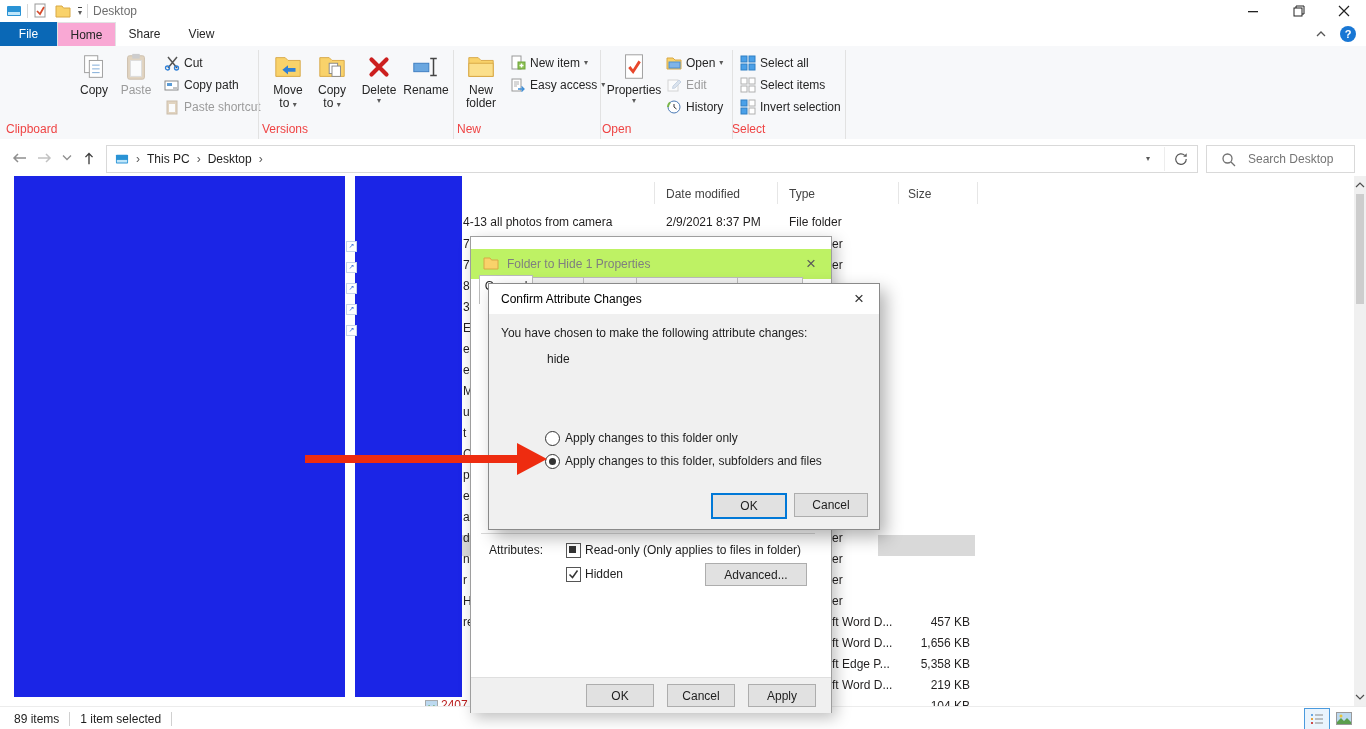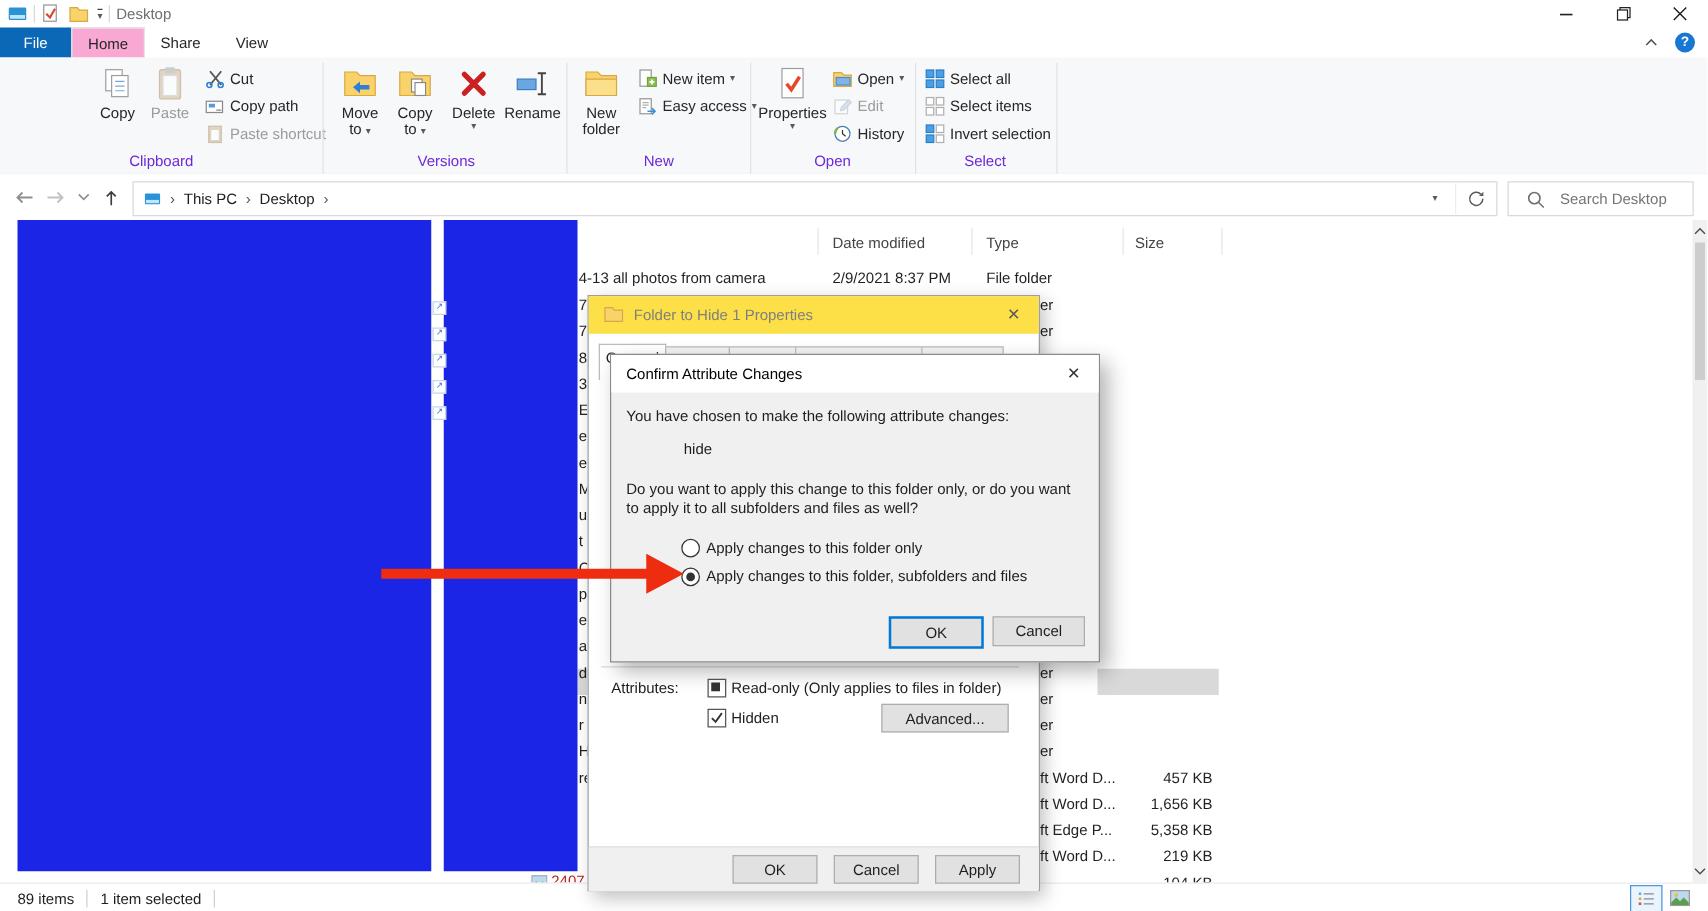--- a/index.html
+++ b/index.html
@@ -12,21 +12,21 @@
   .qat-sep{width:1px;height:14px;background:#d8d8d8;margin:0 5px}
   .winbtn{width:45px;height:22px;display:flex;align-items:center;justify-content:center}
   
   #tabrow{left:0;top:22px;width:1366px;height:24px;background:#fff;display:flex;align-items:stretch}
   .rtab{width:57px;display:flex;align-items:center;justify-content:center;color:#262626}
   #filetab{background:#0a68b6;color:#fff}
   .rtab.sel{background:#f9a8d4;border:1px solid #e2e3e4;border-bottom:none}
   
   #ribbon{left:0;top:46px;width:1366px;height:93px;background:#f7f8fa;border-bottom:1px solid #dadbdc}
   .gdiv{position:absolute;top:4px;width:1px;height:118px;background:#e2e2e2;top:4px;height:124px}
-  .glabel{position:absolute;top:76px;text-align:center;color:#6d28d9}
+  .glabel{position:absolute;top:76px;text-align:left;color:#ef4444}
   .rbL{position:absolute;top:4px;display:flex;flex-direction:column;align-items:center;text-align:center;line-height:13px;color:#262626}
   .rbL .ic{height:34px;display:flex;align-items:center}
   .rbS{position:absolute;height:20px;display:flex;align-items:center;gap:4px;color:#262626;white-space:nowrap}
   .caret{font-size:8px;color:#5a5a5a;line-height:8px}
   .dis{color:#9b9b9b}
   .dis svg{opacity:.45}
   
   #addrbar{left:0;top:139px;width:1366px;height:37px;background:#fff;display:flex;align-items:center}
   .navic{width:26px;height:26px;display:flex;align-items:center;justify-content:center}
   #crumbbox{position:absolute;left:106px;top:145px;width:1090px;height:26px;border:1px solid #d9d9d9;
@@ -489,21 +489,21 @@
   <svg width="12" height="10" style="margin-top:4px" viewBox="0 0 12 10">
       <path d="M2 7l4-4 4 4" fill="none" stroke="#505050" stroke-width="1.2"></path>
     </svg>
   <div style="position:absolute;left:2px;top:18px;width:8px;height:110px;background:#cdcdcd"></div>
   <svg width="12" height="10" style="position:absolute;bottom:4px" viewBox="0 0 12 10">
       <path d="M2 3l4 4 4-4" fill="none" stroke="#505050" stroke-width="1.2"></path>
     </svg>
 </div>
 
 <div id="propdlg">
-  <div style="position:absolute;left:0;top:0;width:100%;height:30px;background:#fde047">
+  <div style="position:absolute;left:0;top:12px;width:100%;height:30px;background:#bef264">
     <span style="position:absolute;left:12px;top:7px">
       <svg width="16" height="14" viewBox="0 0 16 14">
           <path d="M1 2h6l1.5 2H15v9H1z" fill="#f9d26a" stroke="#d8a844"></path>
         </svg>
       </span>
     <span style="position:absolute;left:36px;top:8px;color:#7f7f7f">Folder to Hide 1 Properties</span>
     <span class="xbtn" style="right:0">×</span>
   </div>
   <div class="ptab sel" style="left:8px;width:52px">General</div>
   <div class="ptab" style="left:61px;width:50px">Sharing</div>
@@ -531,21 +531,20 @@
   <div class="dlgbtn" style="left:277px;top:447px">Apply</div>
 </div>
 
 <div id="confdlg">
   <div id="conftitle">
     <span style="position:absolute;left:12px;top:8px;color:#000">Confirm Attribute Changes</span>
     <span class="xbtn" style="right:0;color:#333">×</span>
   </div>
   <div style="position:absolute;left:12px;top:42px;width:370px">You have chosen to make the following attribute changes:</div>
   <div style="position:absolute;left:58px;top:68px">hide</div>
-  <div style="position:absolute;left:12px;top:100px;width:368px;line-height:15px">Do you want to apply this change to this folder only, or do you want to apply it to all subfolders and files as well?</div>
   <span class="radio" style="left:56px;top:147px"></span>
   <span style="position:absolute;left:76px;top:147px">Apply changes to this folder only</span>
   <span class="radio on" style="left:56px;top:170px"></span>
   <span style="position:absolute;left:76px;top:170px">Apply changes to this folder, subfolders and files</span>
   <div class="dlgbtn" style="left:222px;top:209px;width:72px;height:22px;border:2px solid #0078d7">OK</div>
   <div class="dlgbtn" style="left:305px;top:209px;width:72px;height:22px">Cancel</div>
 </div>
 
 <div id="arrow-shaft"></div>
 <div id="arrow-head"></div>

